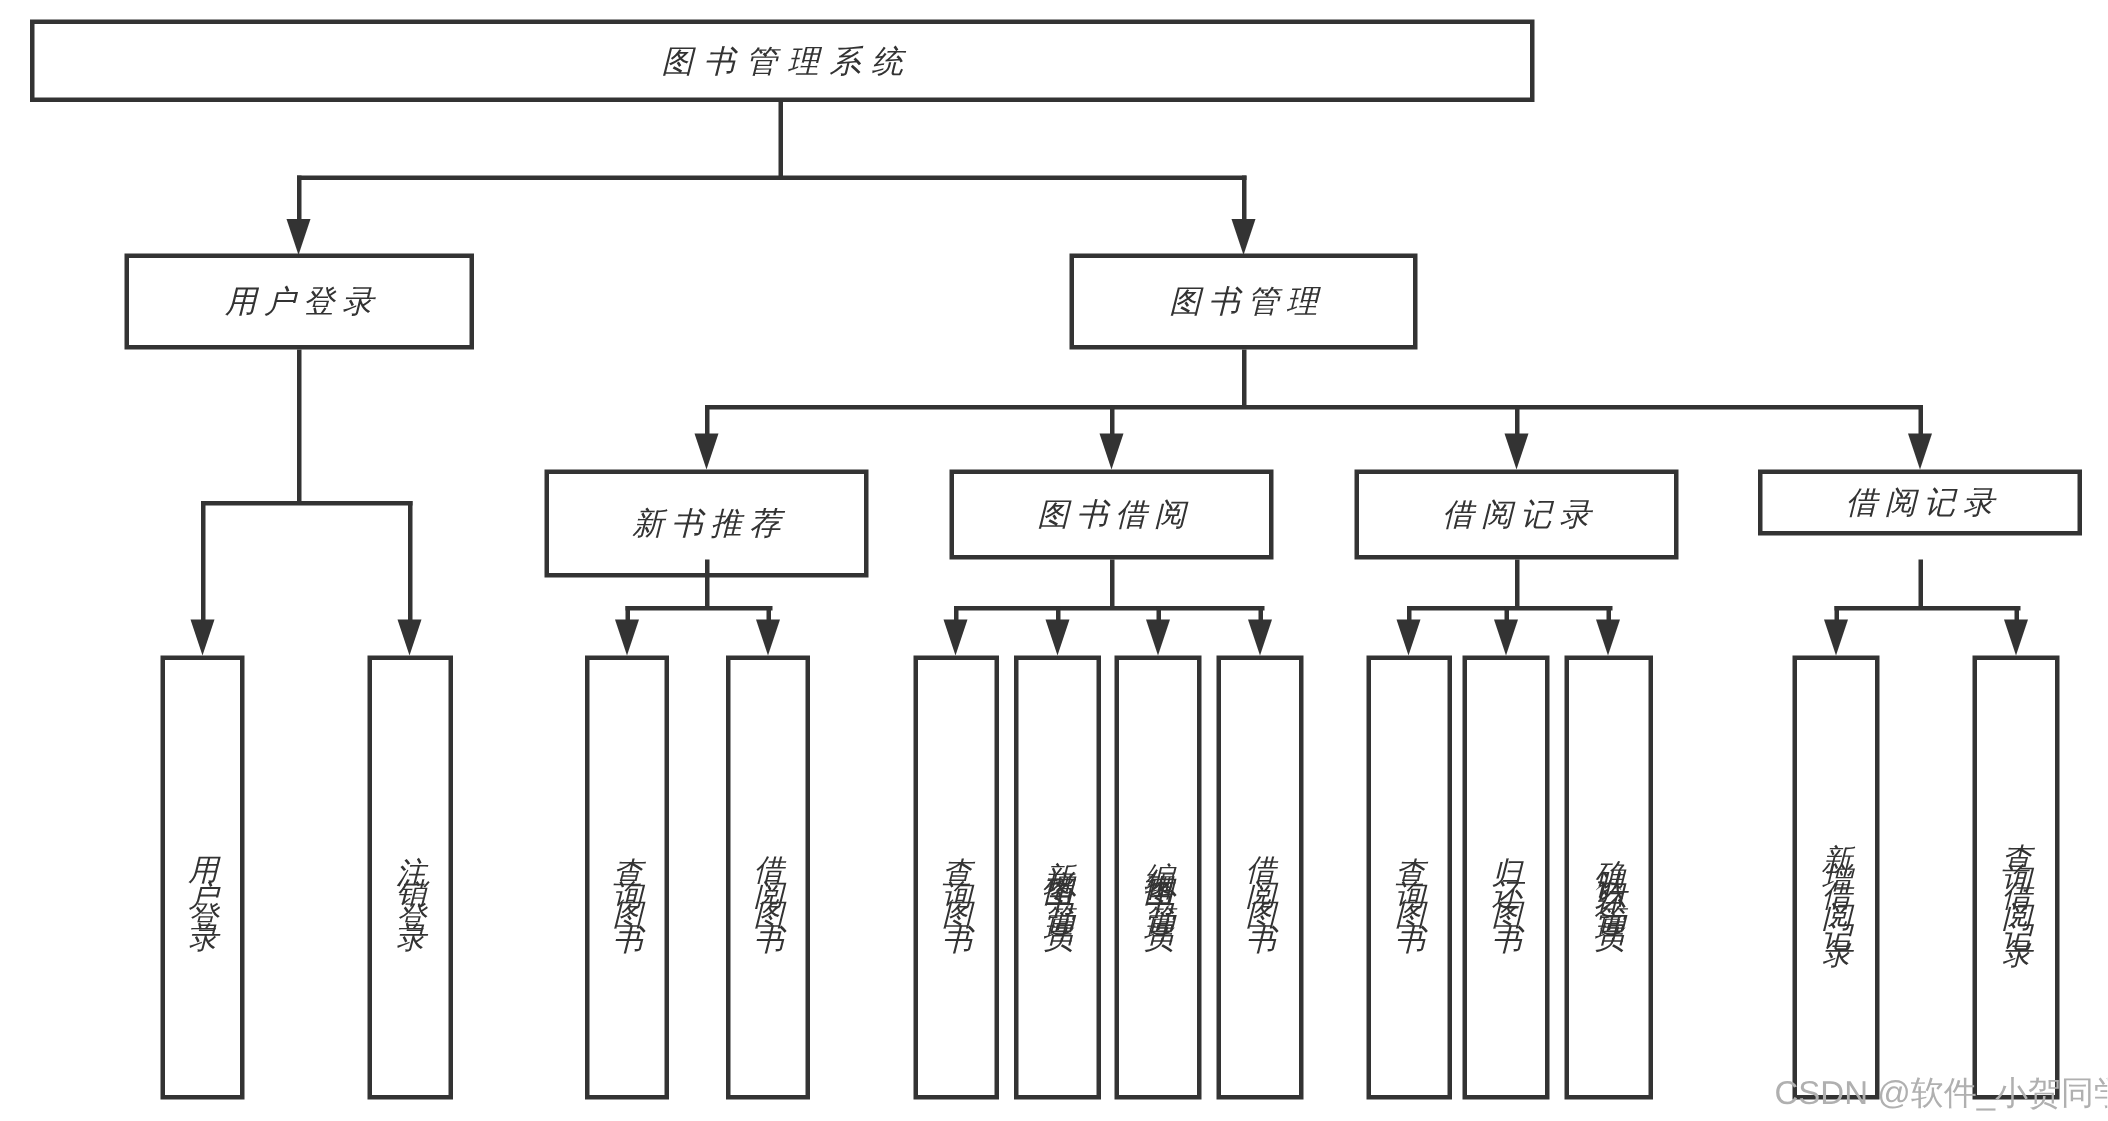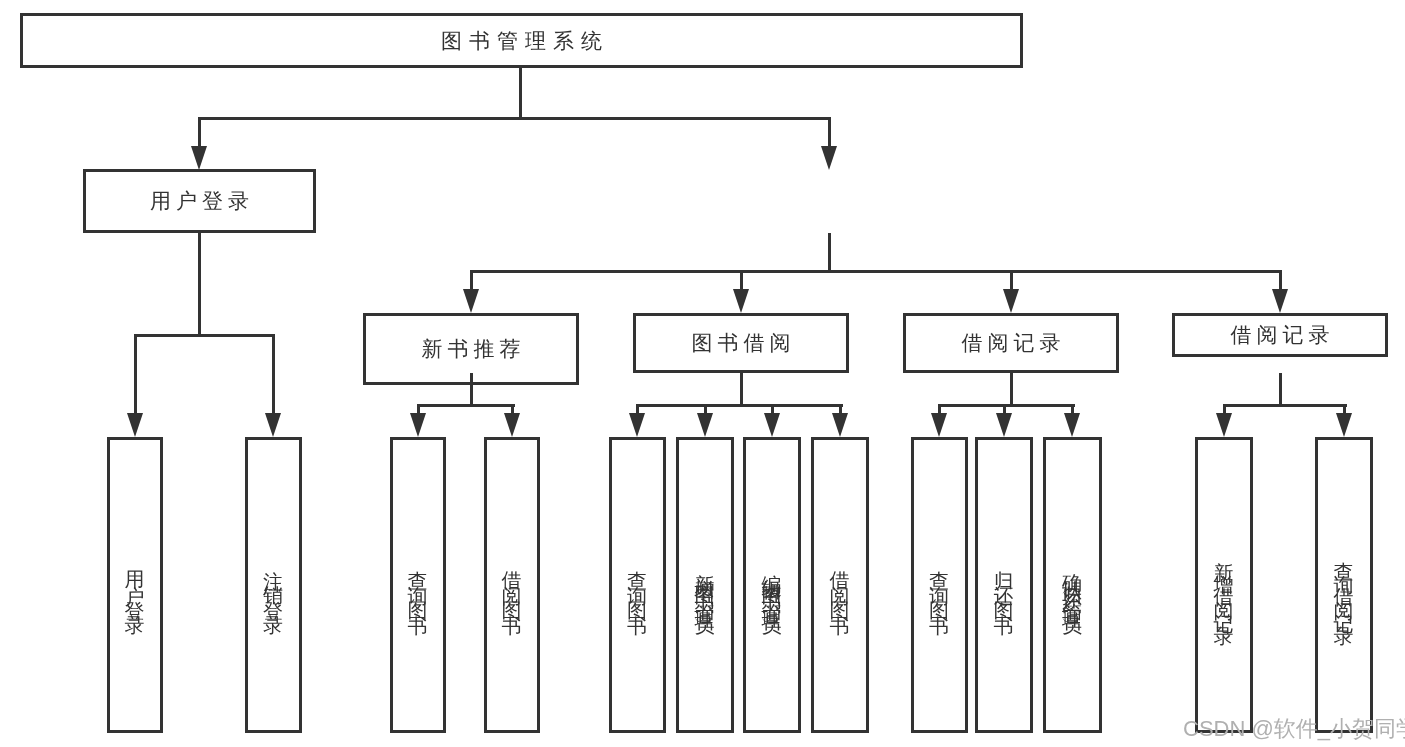--- a/index.html
+++ b/index.html
@@ -13,20 +13,21 @@
     overflow: hidden;
   }
   .box {
     position: absolute;
     box-sizing: border-box;
     border: 3px solid #333333;
     background: #ffffff;
     display: flex;
     align-items: center;
     justify-content: center;
+    font-style: italic;
   }
   .hlabel {
     font-size: 21px;
     letter-spacing: 5px;
     text-indent: 5px;
     white-space: nowrap;
     color: #333333;
   }
   .root-label { letter-spacing: 7px; text-indent: 7px; }
   .leaf { top: 437px; height: 296px; }
@@ -67,20 +68,23 @@
 
 <div class="canvas">
 
   <div class="box" style="left:20px; top:13px; width:1003px; height:55px;">
     <span class="hlabel root-label">图书管理系统</span>
   </div>
 
   <div class="box" style="left:83px; top:169px; width:233px; height:64px;">
     <span class="hlabel">用户登录</span>
   </div>
+  <div class="box" style="left:713px; top:169px; width:232px; height:64px;">
+    <span class="hlabel">图书管理</span>
+  </div>
 
   <div class="box" style="left:363px; top:313px; width:216px; height:72px;">
     <span class="hlabel">新书推荐</span>
   </div>
   <div class="box" style="left:633px; top:313px; width:216px; height:60px;">
     <span class="hlabel">图书借阅</span>
   </div>
   <div class="box" style="left:903px; top:313px; width:216px; height:60px;">
     <span class="hlabel">借阅记录</span>
   </div>

